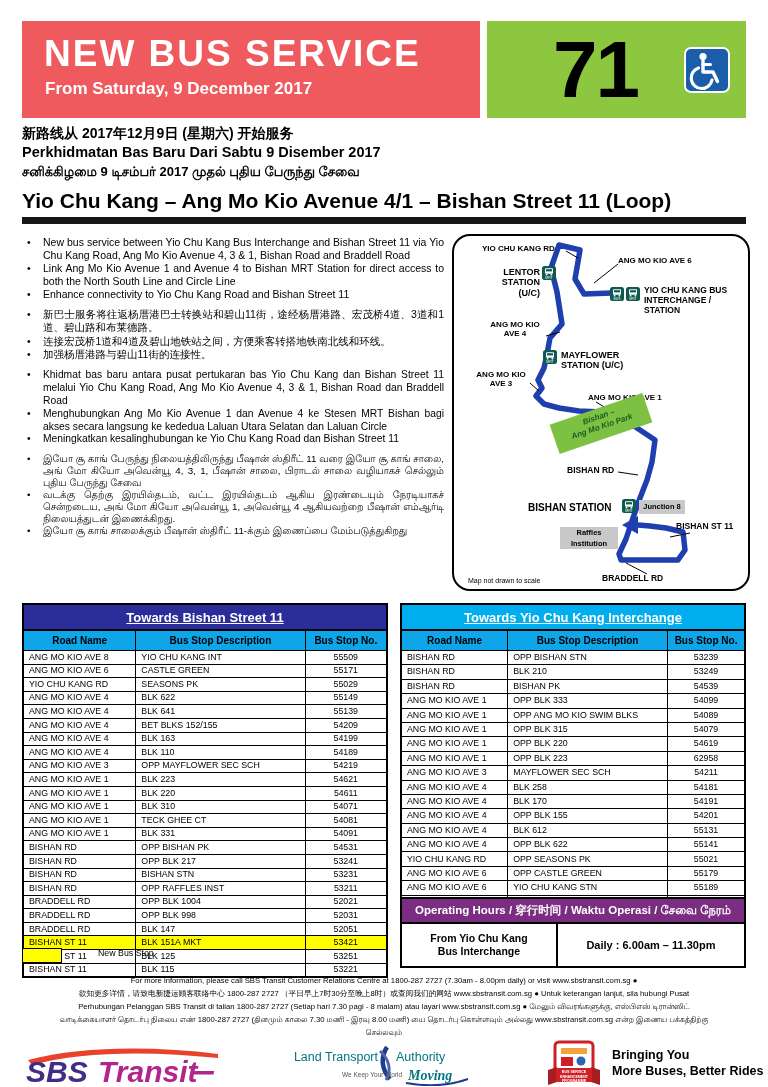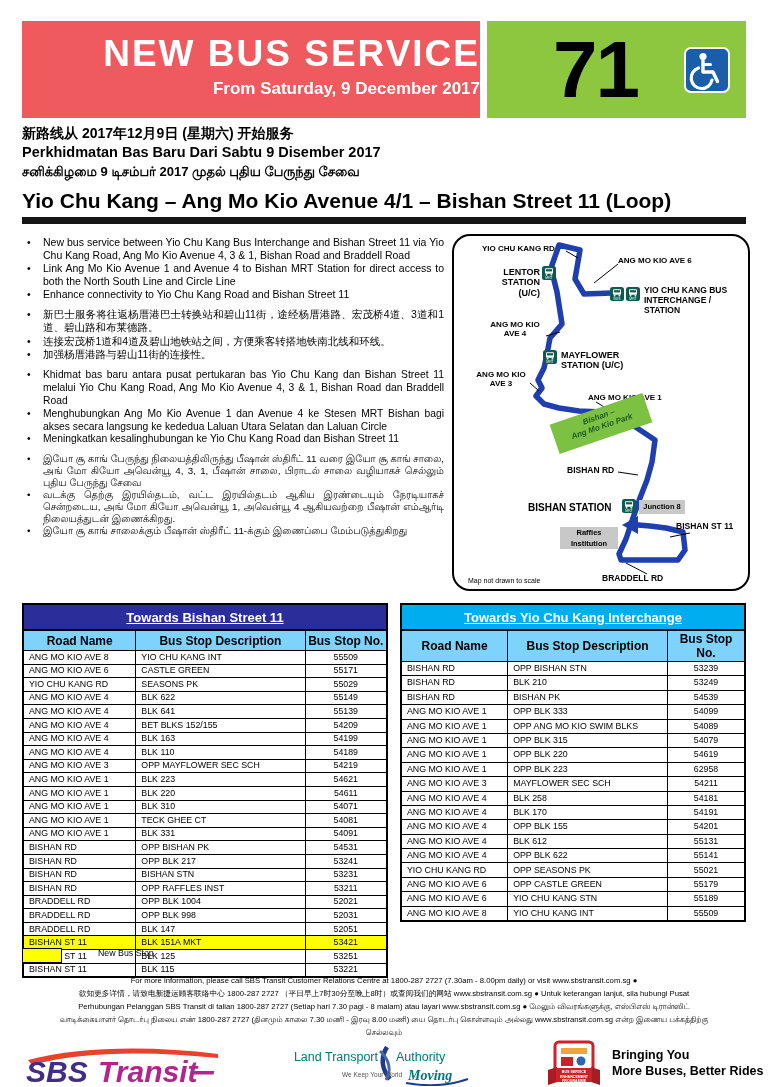--- a/index.html
+++ b/index.html
@@ -1,20 +1,20 @@
 <!DOCTYPE html>
 <html><head>
 <meta charset="utf-8">
 <style>
   html,body{margin:0;padding:0;background:#e9e9e9;}
   .page{position:relative;width:768px;height:1087px;background:#fff;margin:0 auto;
         font-family:"Liberation Sans",sans-serif;color:#000;overflow:hidden;}
 
   
-  .banner-red{position:absolute;left:22px;top:21px;width:458px;height:97px;background:#EE5A5E;text-align:right;}
+  .banner-red{position:absolute;left:22px;top:21px;width:458px;height:97px;background:#EE5A5E;}
   .banner-title{margin:14px 0 0 22px;font-size:37px;font-weight:bold;color:#fff;letter-spacing:2px;line-height:1;}
   .banner-sub{margin:7px 0 0 23px;font-size:17px;font-weight:bold;color:#fff;}
   .banner-green{position:absolute;left:487px;top:21px;width:259px;height:97px;background:#8DC63F;
                 display:flex;align-items:center;}
   .service-number{font-size:80px;font-weight:bold;line-height:1;margin-left:66px;letter-spacing:-2px;}
   .wheelchair{position:absolute;left:197px;top:26px;width:46px;height:46px;}
 
   
   .intro{position:absolute;left:22px;top:124px;width:724px;}
   .intro-zh{font-size:14px;font-weight:bold;line-height:19px;}
@@ -44,21 +44,21 @@
   .greybox{position:absolute;background:#C8C8C8;font-weight:bold;text-align:center;}
   .park{position:absolute;left:98px;top:172px;width:98px;height:31px;background:#7CC142;
         transform:rotate(-19deg);text-align:center;font-weight:bold;font-style:italic;
         font-size:8px;color:#1E5B23;line-height:1.3;padding-top:4px;box-sizing:border-box;}
 
   
   table.stops{position:absolute;border-collapse:collapse;table-layout:fixed;background:#fff;}
   table.stops,table.stops th,table.stops td{border:1px solid #000;}
   table.stops{border:2px solid #000;}
   table.stops .tbl-title{color:#fff;font-size:13px;font-weight:bold;height:22px;border:2px solid #000;text-decoration:underline;}
-  table.stops th.colhead{font-size:12px;font-weight:bold;height:17px;background:#7dd3fc;}
+  table.stops th.colhead{font-size:10px;font-weight:bold;height:17px;background:#0ea5e9;}
   table.stops td{font-size:8.8px;padding:0 5px;line-height:1.05;white-space:nowrap;overflow:hidden;}
   table.stops td:nth-child(3){text-align:center;padding:0 20px;}
   #tbl-left{left:22px;top:603px;width:366px;}
   #tbl-left td{height:12.6px;}
   #tbl-right{left:400px;top:603px;width:346px;}
   #tbl-right td{height:13.4px;}
   tr.hl td{background:#FFFF00;}
   .col-road{width:31%;} .col-desc{width:46.5%;} .col-no{width:22.5%;}
 
   
@@ -492,20 +492,30 @@
           <td>55509</td>
         </tr>
       </tbody>
   </table>
 
   <div class="legend">
     <div class="swatch"></div>
     <div class="lab">New Bus Stop</div>
   </div>
 
+  <div class="hours">
+    <div class="h-title">Operating Hours / 穿行时间 / Waktu Operasi / சேவை நேரம்</div>
+    <div class="h-row">
+      <div class="h-from">
+        <div>From Yio Chu Kang</div>
+        <div>Bus Interchange</div>
+      </div>
+      <div class="h-time">Daily : 6.00am – 11.30pm</div>
+    </div>
+  </div>
 
   <ul class="footer-lines">
       <li>For more information, please call SBS Transit Customer Relations Centre at 1800-287 2727 (7.30am - 8.00pm daily) or visit www.sbstransit.com.sg ●</li>
       <li>欲知更多详情，请致电新捷运顾客联络中心 1800-287 2727 （平日早上7时30分至晚上8时）或查阅我们的网站 www.sbstransit.com.sg ● Untuk keterangan lanjut, sila hubungi Pusat</li>
       <li>Perhubungan Pelanggan SBS Transit di talian 1800-287 2727 (Setiap hari 7.30 pagi - 8 malam) atau layari www.sbstransit.com.sg ● மேலும் விவரங்களுக்கு, எஸ்பிஎஸ் டிரான்ஸிட்</li>
       <li>வாடிக்கையாளர் தொடர்பு நிலைய எண் 1800-287 2727 (தினமும் காலை 7.30 மணி - இரவு 8.00 மணி) யை தொடர்பு கொள்ளவும் அல்லது www.sbstransit.com.sg என்ற இணைய பக்கத்திற்கு</li>
       <li>செல்லவும்</li>
     </ul>
 
   <div class="logos">

